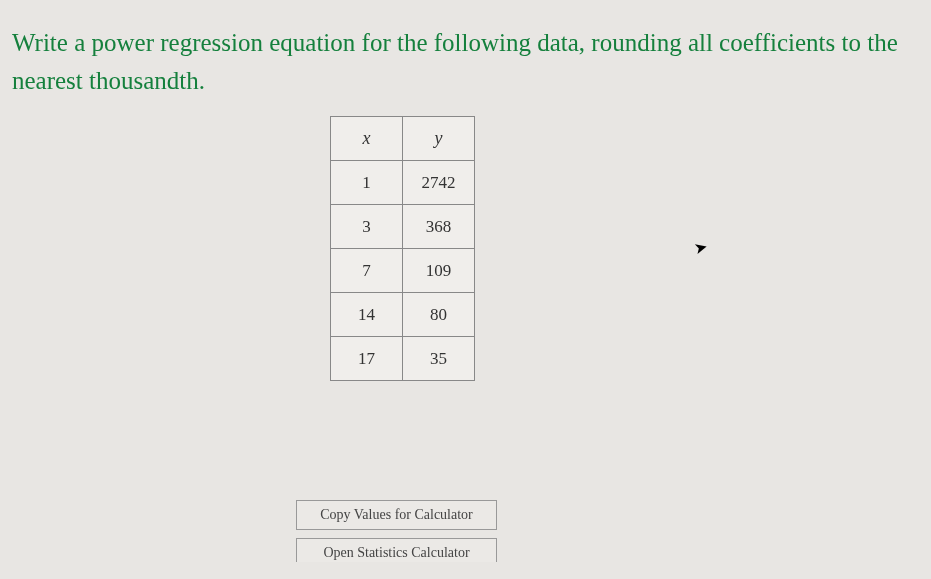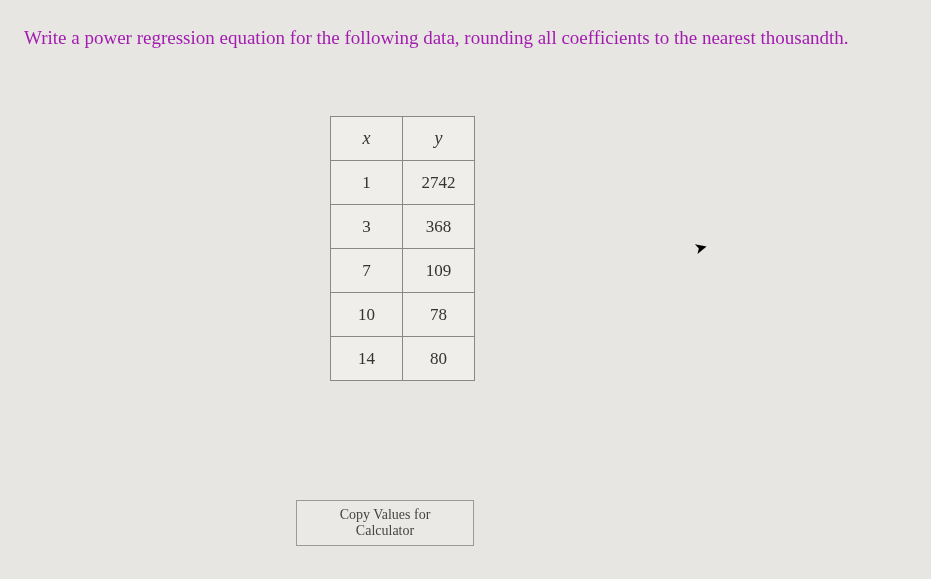--- a/index.html
+++ b/index.html
@@ -12,25 +12,25 @@
       height: 579px;
       background: #e8e6e3;
       font-family: Georgia, 'Times New Roman', serif;
       color: #2a2a2a;
       position: relative;
       overflow: hidden;
     }
     .question-text {
       position: absolute;
       top: 24px;
-      left: 24px;
+      left: 12px;
       right: 30px;
-      font-size: 19px;
+      font-size: 25px;
       line-height: 1.5;
-      color: #a21caf;
+      color: #15803d;
     }
     .table-container {
       position: absolute;
       top: 116px;
       left: 330px;
     }
     .data-table {
       border-collapse: collapse;
       background: #f0eeeb;
     }
@@ -60,21 +60,21 @@
     }
     .action-button {
       border: 1px solid #999;
       background: #ebe9e6;
       padding: 6px 12px;
       font-family: Georgia, 'Times New Roman', serif;
       font-size: 14px;
       color: #444;
       cursor: pointer;
       text-align: center;
-      width: 178px;
+      width: 201px;
     }
     .action-button.partial {
       border-bottom: none;
       height: 24px;
       overflow: hidden;
       padding-top: 6px;
     }
     .cursor {
       position: absolute;
       top: 238px;
@@ -104,28 +104,29 @@
       </tr>
       <tr>
         <td>3</td>
         <td>368</td>
       </tr>
       <tr>
         <td>7</td>
         <td>109</td>
       </tr>
       <tr>
-        <td>10</td>
-        <td>78</td>
+        <td>14</td>
+        <td>80</td>
       </tr>
       <tr>
-        <td>14</td>
-        <td>80</td>
+        <td>17</td>
+        <td>35</td>
       </tr>
     </tbody>
   </table>
 </div>
 
 <div class="buttons-container">
   <button class="action-button">Copy Values for Calculator</button>
+  <button class="action-button partial">Open Statistics Calculator</button>
 </div>
 
 <div class="cursor">➤</div>
 
 </body></html>

